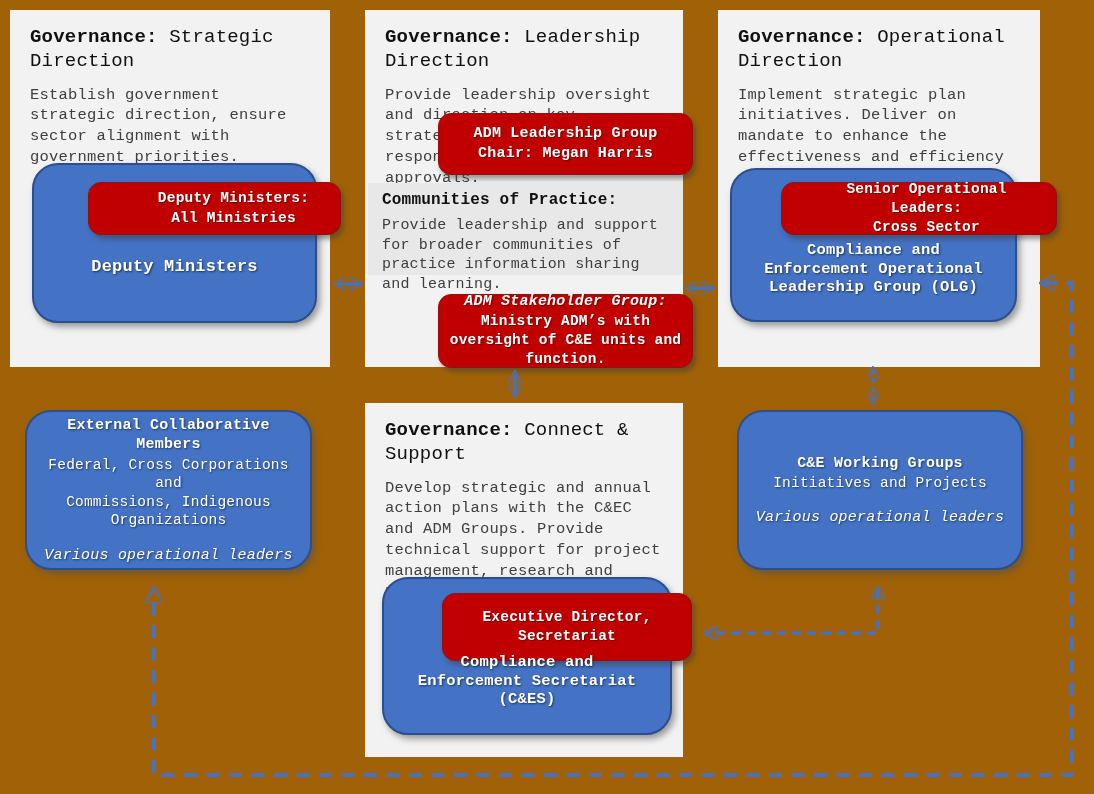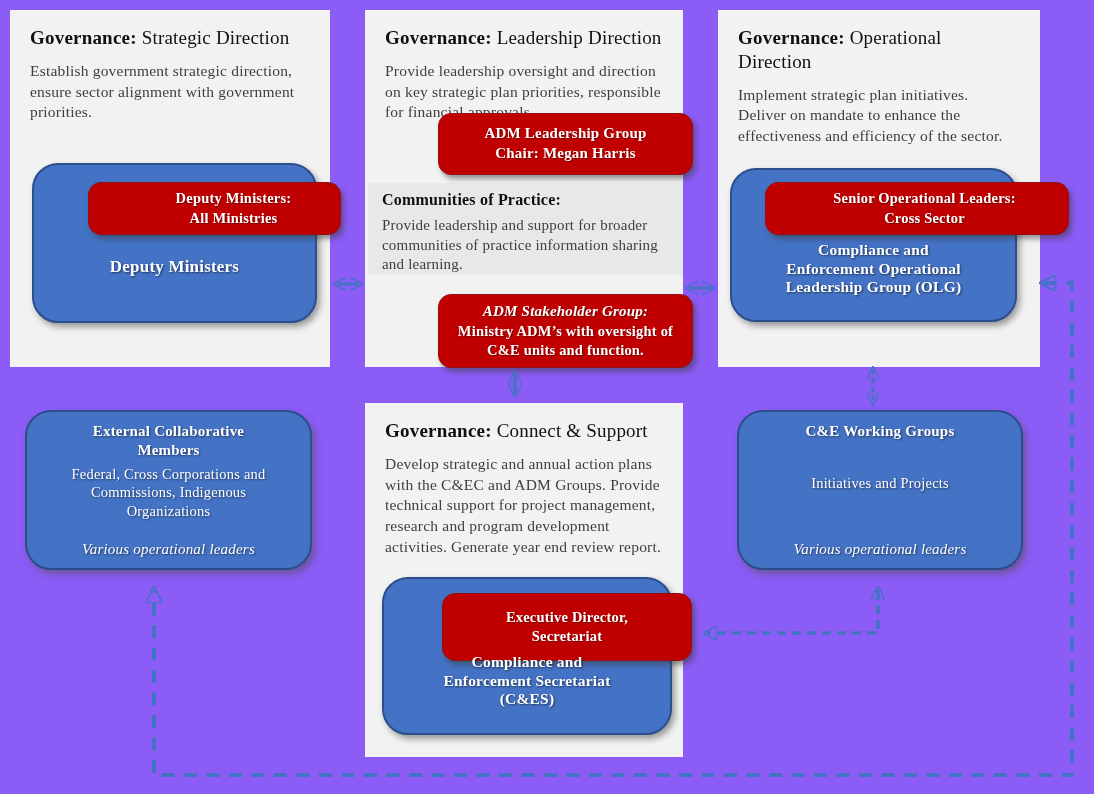--- a/index.html
+++ b/index.html
@@ -1,18 +1,18 @@
 <!DOCTYPE html>
 <html><head>
 <meta charset="utf-8">
 <style>
   html,body { margin:0; padding:0; background:#ffffff; }
   #page {
-    position:relative; width:1094px; height:794px; background:#8b5cf6;
-    font-family:Liberation Serif, serif; overflow:hidden;
+    position:relative; width:1094px; height:794px; background:#a16207;
+    font-family:Liberation Mono, monospace; overflow:hidden;
   }
   .panel {
     position:absolute; background:#F2F2F2; padding:16px 20px; box-sizing:border-box;
   }
   #panel-strategic   { left:10px;  top:10px;  width:320px; height:357px; }
   #panel-leadership  { left:365px; top:10px;  width:318px; height:357px; }
   #panel-operational { left:718px; top:10px;  width:322px; height:357px; }
   #panel-connect     { left:365px; top:403px; width:318px; height:354px; }
 
   .ptitle { font-size:19px; color:#101010; letter-spacing:.2px; line-height:1.25; }
@@ -32,21 +32,21 @@
     position:absolute; background:#4472C4; border:2.5px solid #2B4E8C; border-radius:26px;
     box-shadow:3px 4px 6px rgba(80,80,80,.55); box-sizing:border-box;
   }
   #box-deputy      { left:32px;  top:163px; width:285px; height:160px; }
   #box-olg         { left:730px; top:168px; width:287px; height:154px; }
   #box-external    { left:25px;  top:410px; width:287px; height:160px; }
   #box-working     { left:737px; top:410px; width:286px; height:160px; }
   #box-secretariat { left:382px; top:577px; width:290px; height:158px; }
 
   .bluebox.content {
-    display:flex; flex-direction:column; align-items:center; justify-content:space-between;
+    display:flex; flex-direction:column; align-items:center; justify-content:center;
     padding:10px 16px; color:#ffffff; text-align:center;
   }
   .bb-title { font-weight:700; font-size:15px; line-height:1.28; white-space:pre-line;
               text-shadow:1px 1px 2px rgba(0,0,0,.5); letter-spacing:.2px; }
   .bb-sub   { font-size:14.5px; line-height:1.28; white-space:pre-line;
               text-shadow:1px 1px 2px rgba(0,0,0,.5); letter-spacing:.2px; margin-top:1px; }
   .bb-foot  { font-style:italic; font-size:15px; margin-top:17px;
               text-shadow:1px 1px 2px rgba(0,0,0,.5); letter-spacing:.2px; }
 
   .redbox {
@@ -54,21 +54,21 @@
     box-shadow:3px 4px 5px rgba(60,60,60,.5); box-sizing:border-box;
     display:flex; flex-direction:column; align-items:center; justify-content:center;
     color:#ffffff; font-weight:700; text-align:center; font-size:14.5px; line-height:1.32;
     white-space:pre-line; text-shadow:1px 1px 1px rgba(0,0,0,.4); letter-spacing:.2px;
     padding:4px 10px;
     margin-left:40px;
   }
   #red-deputy          { left:48px;  top:182px; width:253px; height:53px;padding-left:48px; }
   #red-adm-leadership  { left:398px; top:113px; width:255px; height:62px; font-size:15px; }
   #red-adm-stakeholder { left:398px; top:294px; width:255px; height:74px; }
-  #red-sol             { left:725px; top:182px; width:304px; height:53px;padding-left:25px; }
+  #red-sol             { left:741px; top:182px; width:276px; height:53px;padding-left:25px; }
   #red-exec            { left:402px; top:593px; width:250px; height:68px; }
   .red-title-italic { font-style:italic; font-size:15px; }
   .red-sub { font-size:14.5px; }
 
   .bluelabel {
     position:absolute; color:#ffffff; font-weight:700; text-align:center;
     text-shadow:1px 1px 2px rgba(0,0,0,.55); letter-spacing:.2px; white-space:pre-line;
   }
   #label-deputy      { left:32px;  top:257px; width:285px; font-size:17px; }
   #label-olg         { left:733px; top:241px; width:281px; font-size:15.5px; line-height:1.2; }

